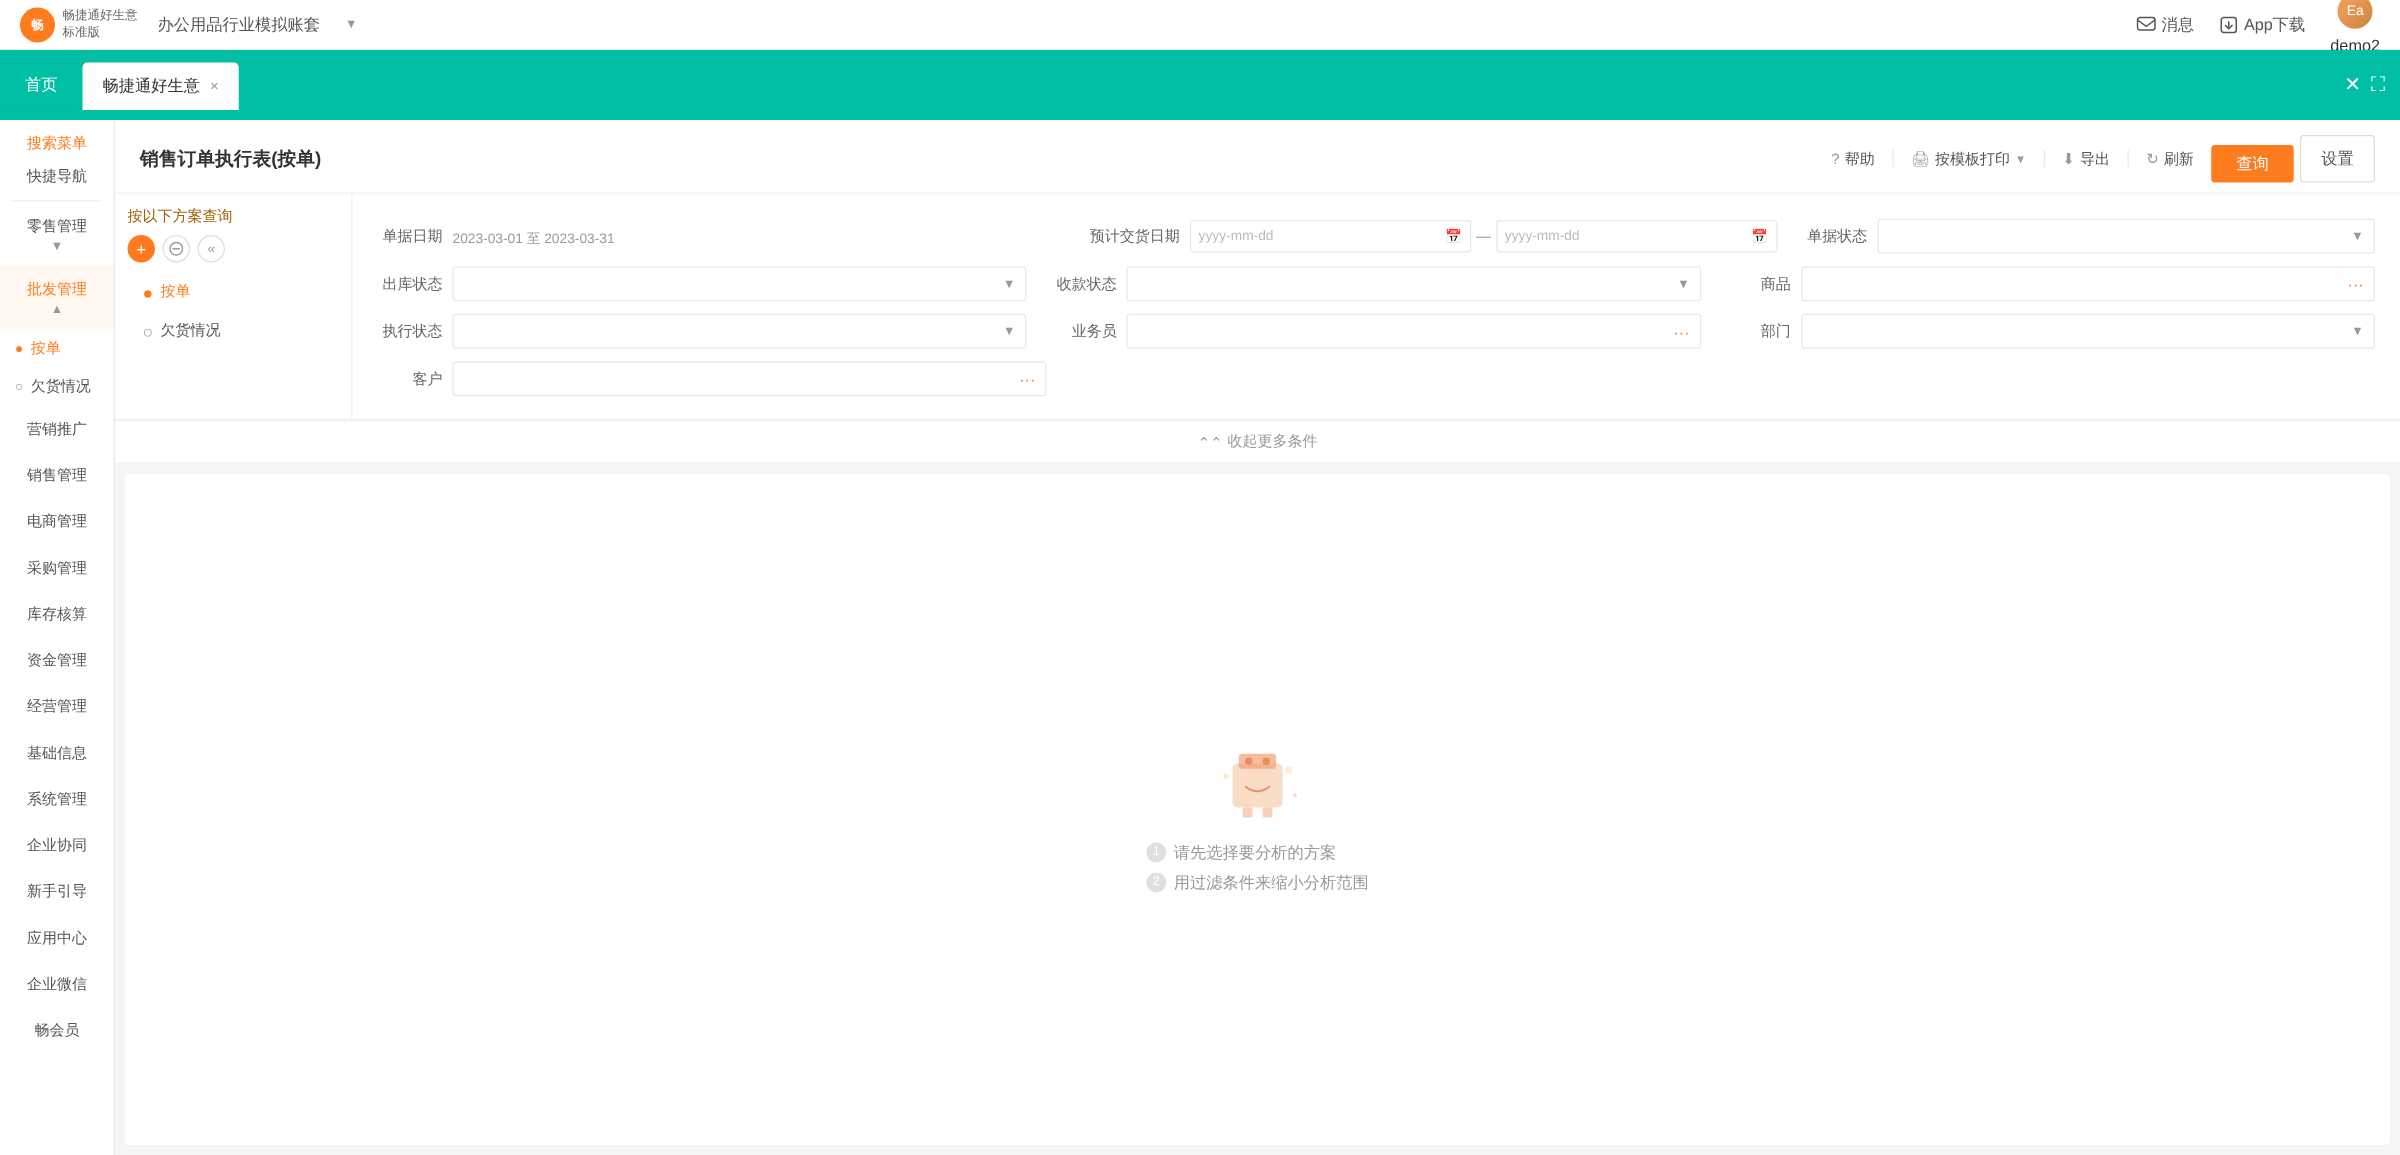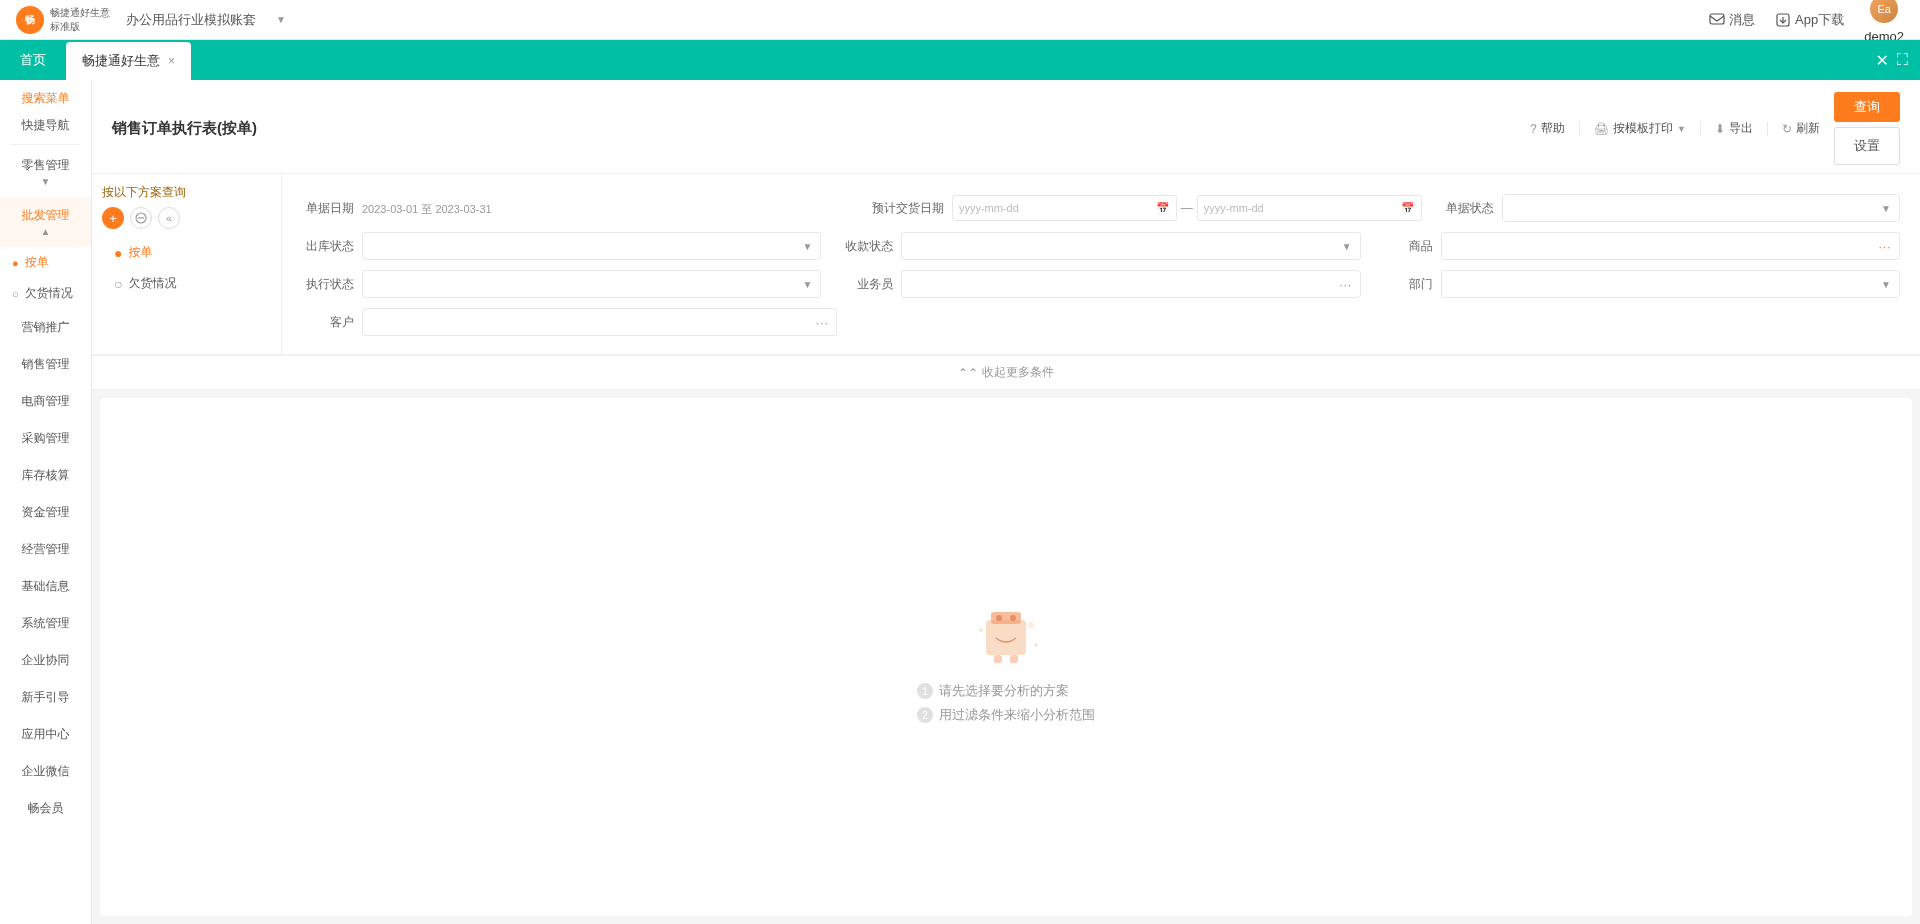--- a/index.html
+++ b/index.html
@@ -51,21 +51,21 @@
     }
     .avatar {
       width: 28px; height: 28px; border-radius: 50%;
       background: linear-gradient(135deg, #f4a460, #cd853f);
       display: flex; align-items: center; justify-content: center;
       color: white; font-size: 11px;
     }
 
     
     .tab-bar {
-      height: 40px;
+      height: 56px;
       background: #00bfa5;
       display: flex;
       align-items: center;
       padding: 0 0;
       flex-shrink: 0;
     }
     .tab-home {
       height: 38px;
       padding: 0 20px;
       background: #00bfa5;
@@ -432,21 +432,21 @@
         <div style="width:1px;height:14px;background:#e8e8e8;"></div>
         <div class="page-action-btn">
           <span style="color:#999;">⬇</span>
           <span>导出</span>
         </div>
         <div style="width:1px;height:14px;background:#e8e8e8;"></div>
         <div class="page-action-btn">
           <span style="color:#999;">↻</span>
           <span>刷新</span>
         </div>
-        <div style="display:flex; flex-direction:column; gap:5px;">
+        <div style="display:flex; flex-direction:row; gap:5px;align-items:flex-end;">
           <button class="btn-primary">查询</button>
           <button class="btn-setting">设置</button>
         </div>
       </div>
     </div>
 
     <div class="filter-top-section">
 
       <div class="filter-left-col">
         <div class="filter-left-col-title">按以下方案查询</div>

